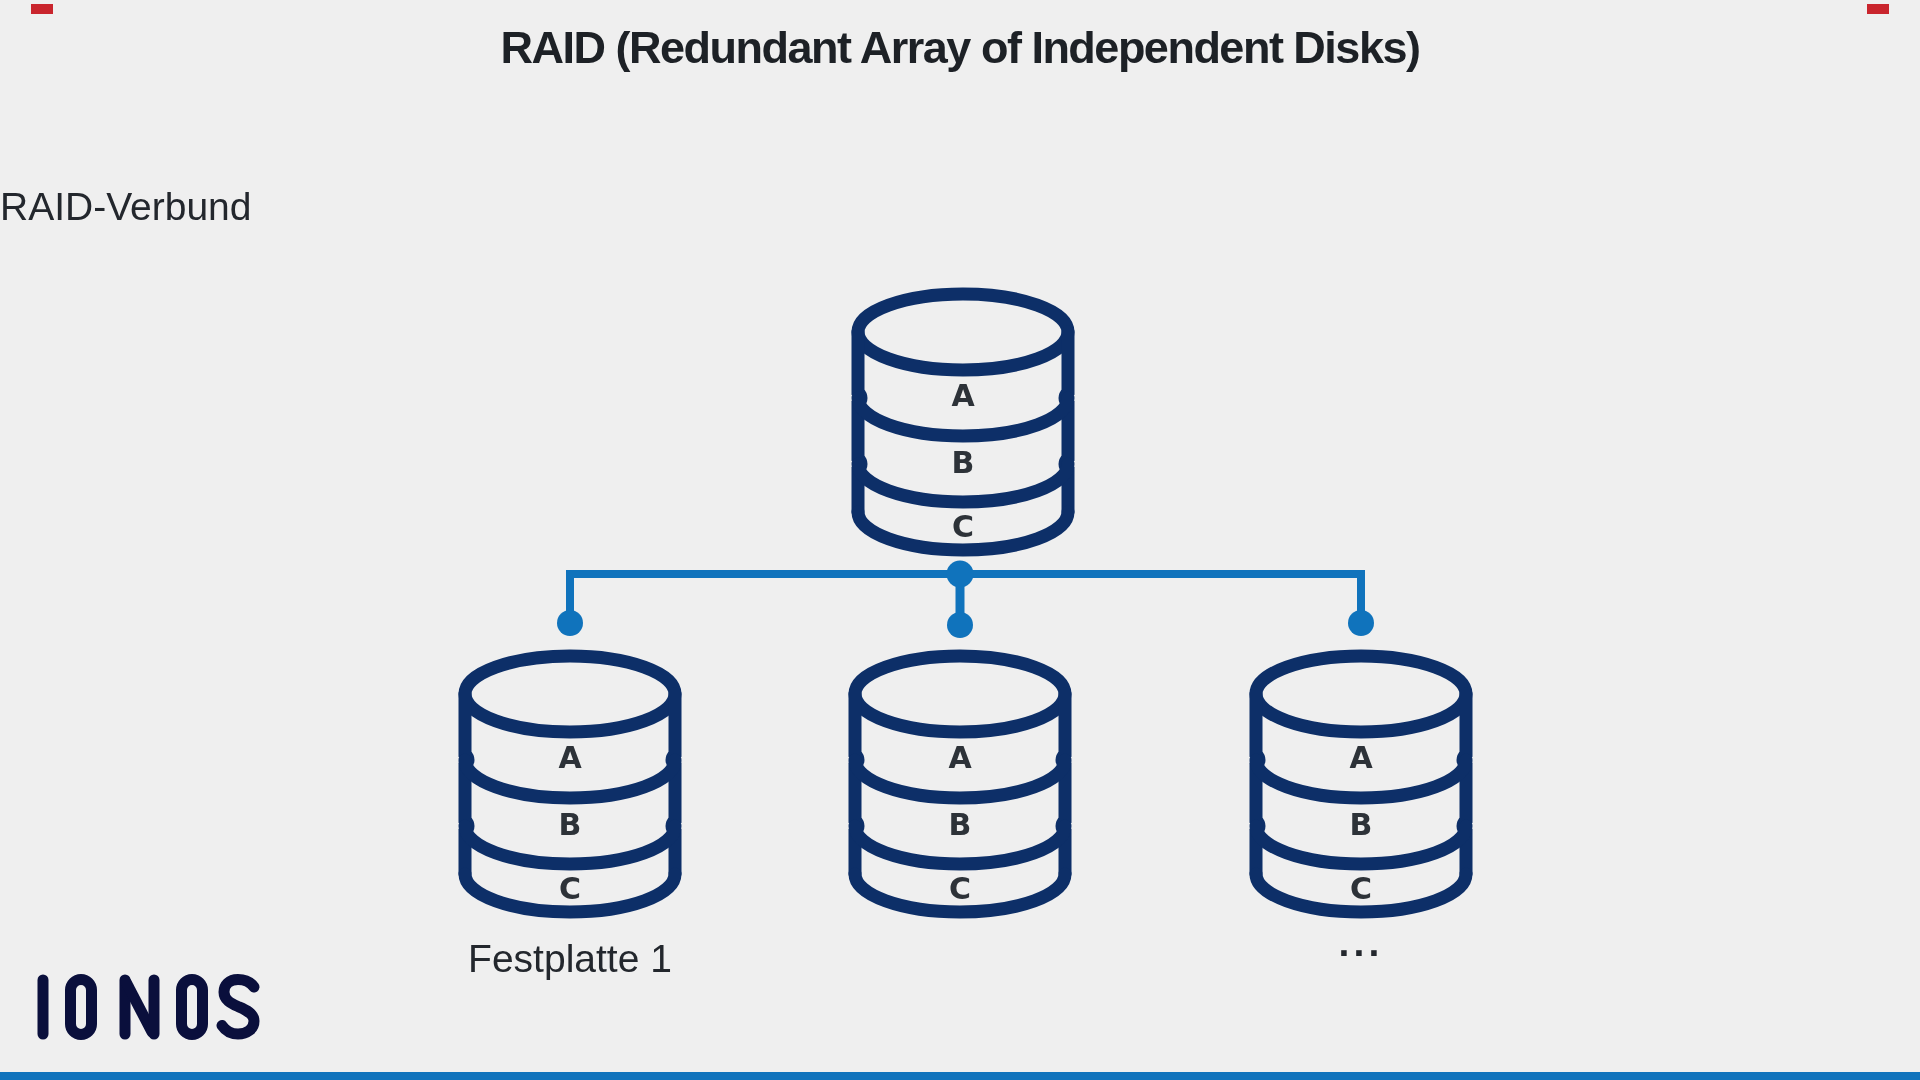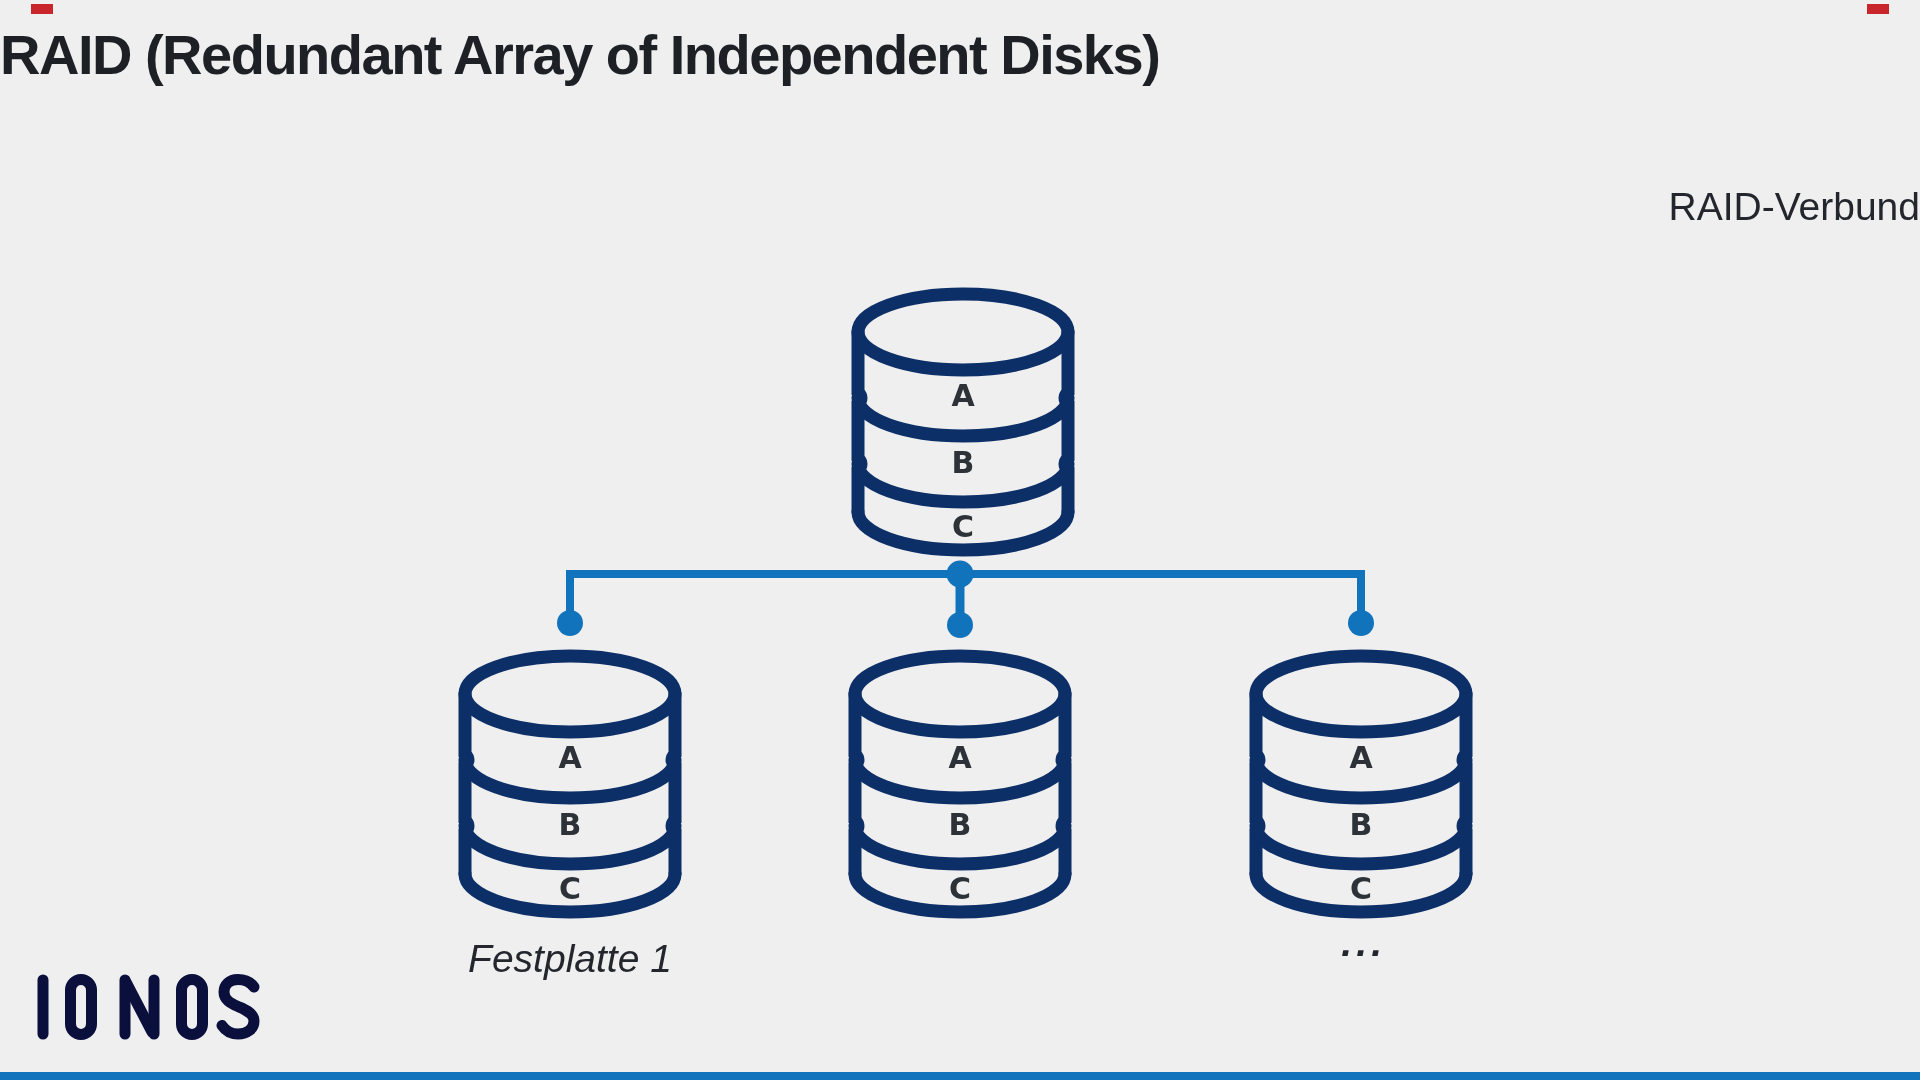--- a/index.html
+++ b/index.html
@@ -5,39 +5,39 @@
   html,body{margin:0;padding:0;}
   body{font-family:"Liberation Sans",sans-serif;}
   .stage{
     position:relative;width:1920px;height:1080px;overflow:hidden;
     background:var(--background,#efefef);
   }
   .corner-mark{position:absolute;top:4px;width:22px;height:10px;background:var(--corner-accent,#c9252d);}
   .corner-mark.left{left:31px;}
   .corner-mark.right{right:31px;}
   .page-title{
-    position:absolute;top:22px;left:0;width:1920px;
-    font-size:56px;font-weight:bold;letter-spacing:-1.5px;
+    position:absolute;top:22px;left:0;width:1920px;text-align:center;
+    font-size:45px;font-weight:bold;letter-spacing:-1.5px;
     color:var(--title-text,#1d2126);margin:0;
   }
   .raid-label{
-    position:absolute;top:184px;left:0;width:1920px;text-align:right;
+    position:absolute;top:184px;left:0;width:1920px;text-align:left;
     font-size:39px;line-height:46px;color:var(--body-text,#23272d);
   }
   .diagram-svg{position:absolute;left:0;top:0;}
   .disk-stroke{fill:none;stroke:var(--disk-stroke,#0d2f68);stroke-width:13;stroke-linecap:round;}
   .connector{stroke:var(--connector,#1073bc);fill:none;}
   .connector-dot{fill:var(--connector,#1073bc);stroke:none;}
   .disk-letter{
     font-family:"DejaVu Sans",sans-serif;font-weight:bold;font-size:30px;
     fill:var(--letter-text,#2d3238);text-anchor:middle;
   }
   .disk-label{
     position:absolute;top:937px;transform:translateX(-50%);
-    font-size:39px;color:var(--body-text,#23272d);white-space:nowrap;font-style:italic;
+    font-size:39px;color:var(--body-text,#23272d);white-space:nowrap;
   }
   .disk-label.dots{font-weight:bold;transform:translate(-50%,-6px);letter-spacing:2px;}
   .logo-svg{position:absolute;left:36px;top:974px;}
   .logo-stroke{fill:none;stroke:var(--logo-navy,#0a0f3c);stroke-width:11;stroke-linecap:round;}
   .footer-bar{position:absolute;left:0;bottom:0;width:1920px;height:8px;background:var(--footer-bar,#1073bc);}
 </style>
 </head>
 <body>
 
 <div class="stage">

